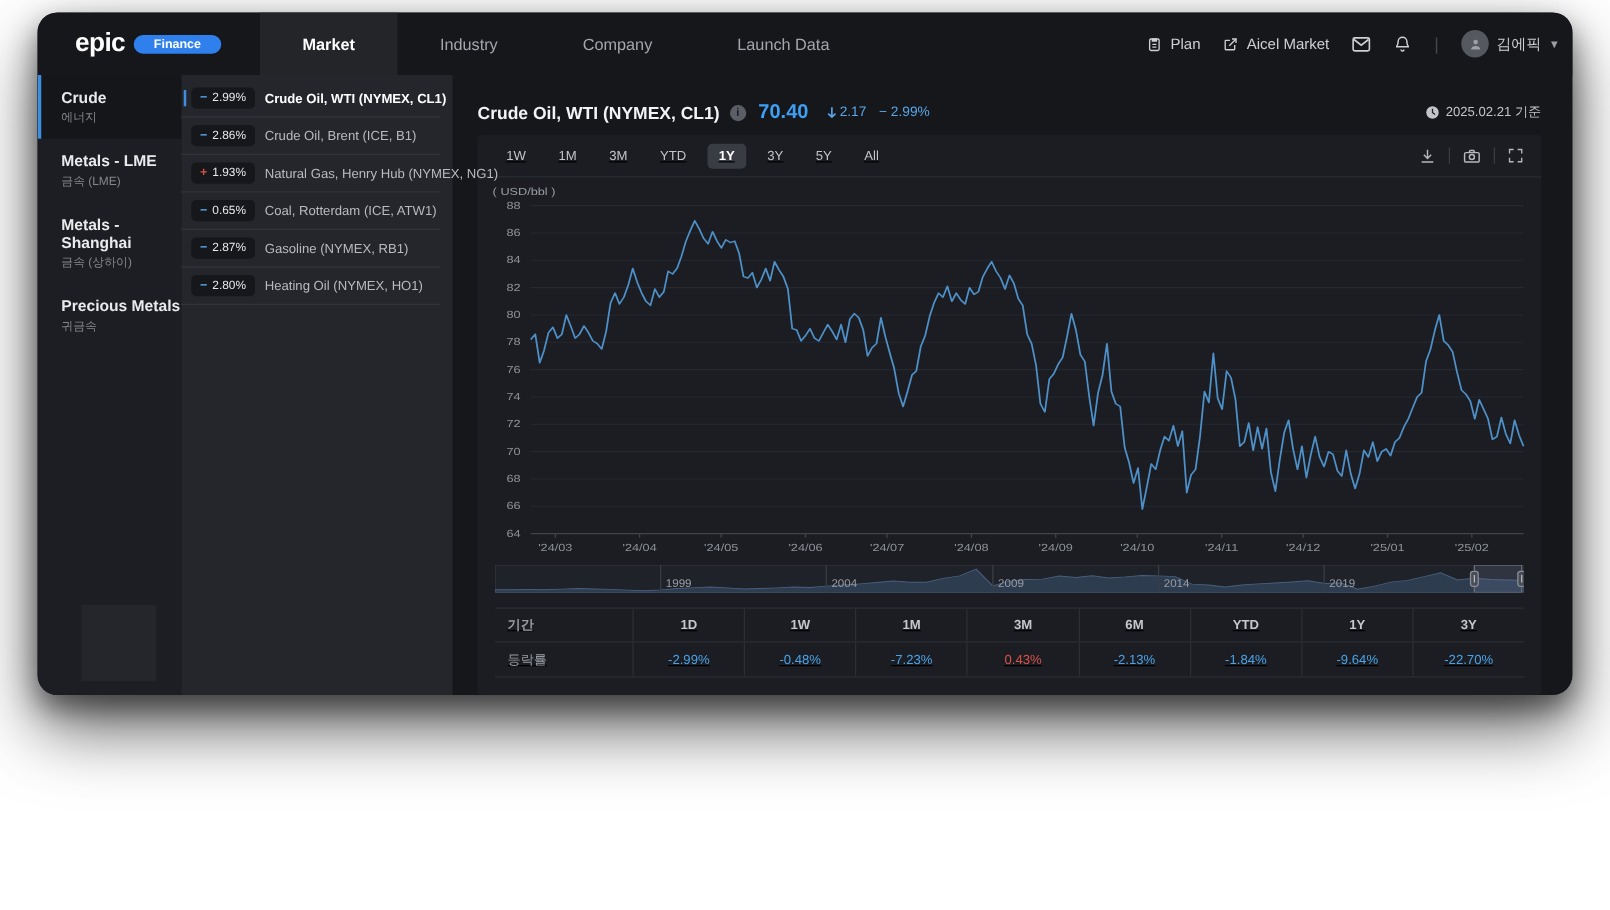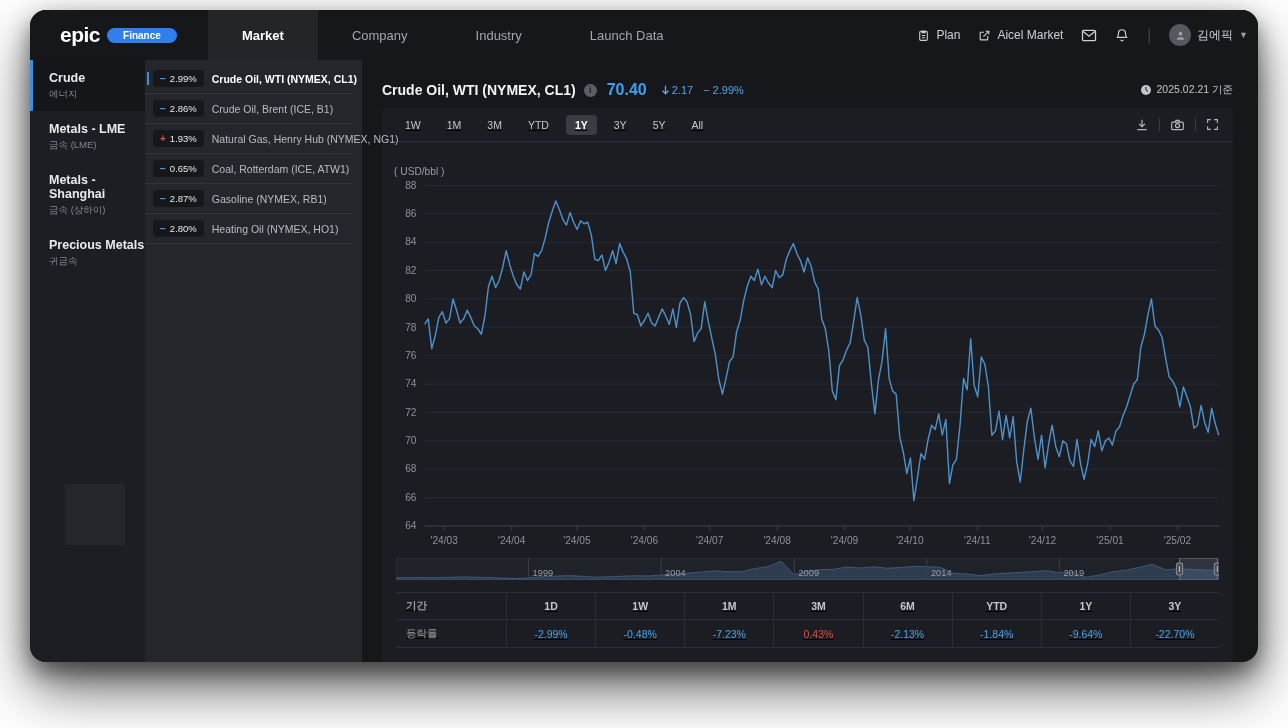--- a/index.html
+++ b/index.html
@@ -4,21 +4,21 @@
 <style>
   * { margin:0; padding:0; box-sizing:border-box; }
   html,body { width:1288px; height:728px; }
   body {
     background:#ffffff;
     font-family:"Liberation Sans","DejaVu Sans",sans-serif;
     overflow:hidden;
     -webkit-font-smoothing:antialiased;
   }
   .window {
-    position:absolute; left:30px; top:10px; width:1228px; height:652px;
+    position:absolute; left:30px; top:10px; width:1228px; height:546px;
     background:#16171b; border-radius:16px; overflow:hidden;
     box-shadow:0 26px 55px rgba(0,0,0,.62), 0 10px 22px rgba(0,0,0,.45);
     display:flex; flex-direction:column;
   }
   
   .topbar { height:50px; background:#16171b; display:flex; align-items:stretch; flex-shrink:0; }
   .brand { display:flex; align-items:center; gap:7px; padding:0 26px 0 30px; min-width:178px; }
   .brand-logo { color:#fff; font-size:21px; font-weight:bold; letter-spacing:-0.5px; }
   .brand-badge { background:#2f80ed; color:#fff; font-size:10px; font-weight:bold; padding:2px 16px; border-radius:9px; }
   .main-tabs { display:flex; align-items:stretch; }
@@ -61,21 +61,21 @@
   .ch-price { font-size:16px; font-weight:bold; color:#3da0f5; margin-right:14px; }
   .ch-change { font-size:11px; color:#58a6e8; margin-right:10px; display:flex; align-items:center; gap:2px; }
   .ch-asof { margin-left:auto; font-size:10.5px; color:#c2c4c9; display:flex; align-items:center; gap:5px; }
   
   .chart-card { flex:1; background:#1b1d23; border-radius:3px; margin-top:2px; display:flex; flex-direction:column; min-height:0;text-decoration:underline; }
   .toolbar { height:34px; display:flex; align-items:center; padding:0 14px; border-bottom:1px solid #2b2d34; flex-shrink:0; }
   .range-btn { font-size:10.5px; color:#c3c5ca; padding:4px 9px; border-radius:4px; margin-right:8px; cursor:pointer; background:transparent; border:none; font-family:inherit; }
   .range-btn.active { background:#3a3c44; color:#ffffff; font-weight:bold; }
   .toolbar-icons { margin-left:auto; display:flex; align-items:center; gap:10px; color:#b6b8bd; }
   .ti-sep { width:1px; height:13px; background:#3a3c42; }
-  .chart-wrap { flex:1; min-height:0; padding:6px 4px 0 6px;margin-top:16px; }
+  .chart-wrap { flex:1; min-height:0; padding:6px 4px 0 6px; }
   .chart-wrap svg { width:100%; height:100%; display:block; }
   
   .navigator { height:22px; margin:2px 14px 0 14px; position:relative; flex-shrink:0; }
   .navigator svg { width:100%; height:100%; display:block; }
   
   .perf-table { margin:12px 14px 14px 14px; border-top:1px solid #2c2e35; border-bottom:1px solid #2c2e35; flex-shrink:0; }
   .pt-row { display:grid; grid-template-columns:110px repeat(8,1fr); height:27px; }
   .pt-row.head { border-bottom:1px solid #2c2e35; }
   .pt-cell { display:flex; align-items:center; justify-content:center; font-size:10.5px; color:#c5c7cc; border-left:1px solid #2c2e35; }
   .pt-cell.label { justify-content:flex-start; padding-left:10px; color:#9a9da3; border-left:none; }
@@ -91,24 +91,24 @@
   <header class="topbar">
     <div class="brand">
       <span class="brand-logo">epic</span>
       <span class="brand-badge">Finance</span>
     </div>
     <nav class="main-tabs">
       <div class="main-tab active">
           <span>Market</span>
         </div>
       <div class="main-tab">
+          <span>Industry</span>
+        </div>
+      <div class="main-tab">
           <span>Company</span>
-        </div>
-      <div class="main-tab">
-          <span>Industry</span>
         </div>
       <div class="main-tab">
           <span>Launch Data</span>
         </div>
     </nav>
     <div class="topbar-right">
       <div class="tb-item">
         <svg class="icon-svg" width="13" height="13" viewBox="0 0 24 24" fill="none" stroke="#cdd0d4" stroke-width="2">
             <rect x="5" y="4" width="14" height="17" rx="2"></rect>
             <path d="M9 4h6v3H9z" fill="#cdd0d4"></path>

